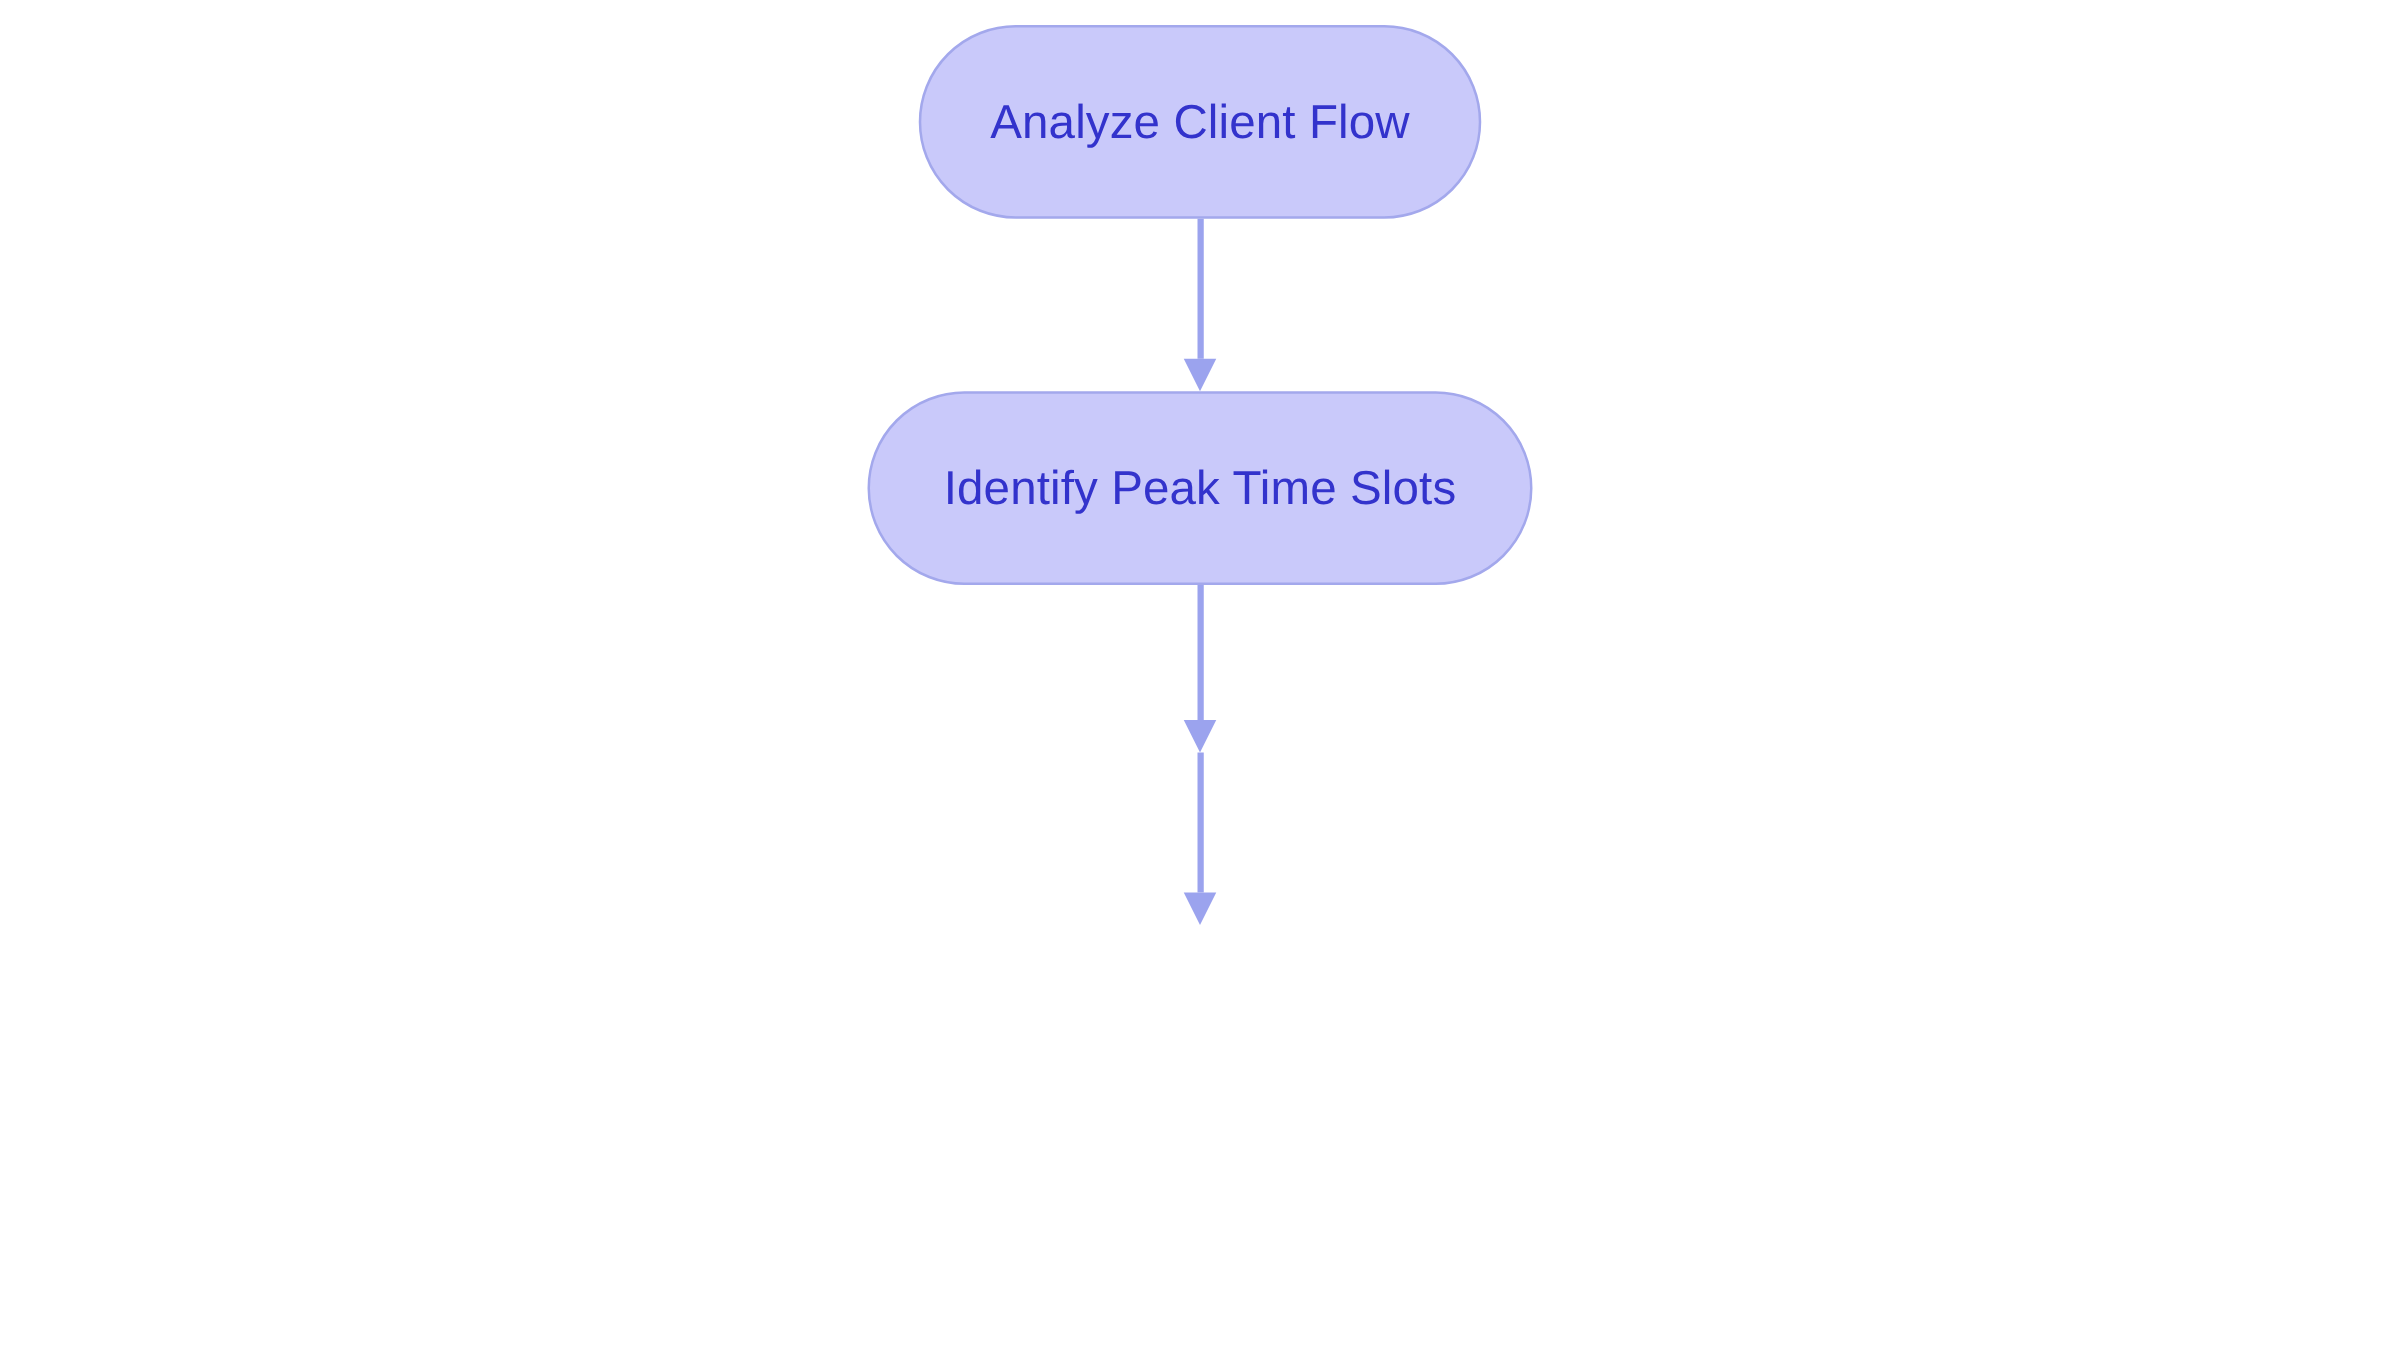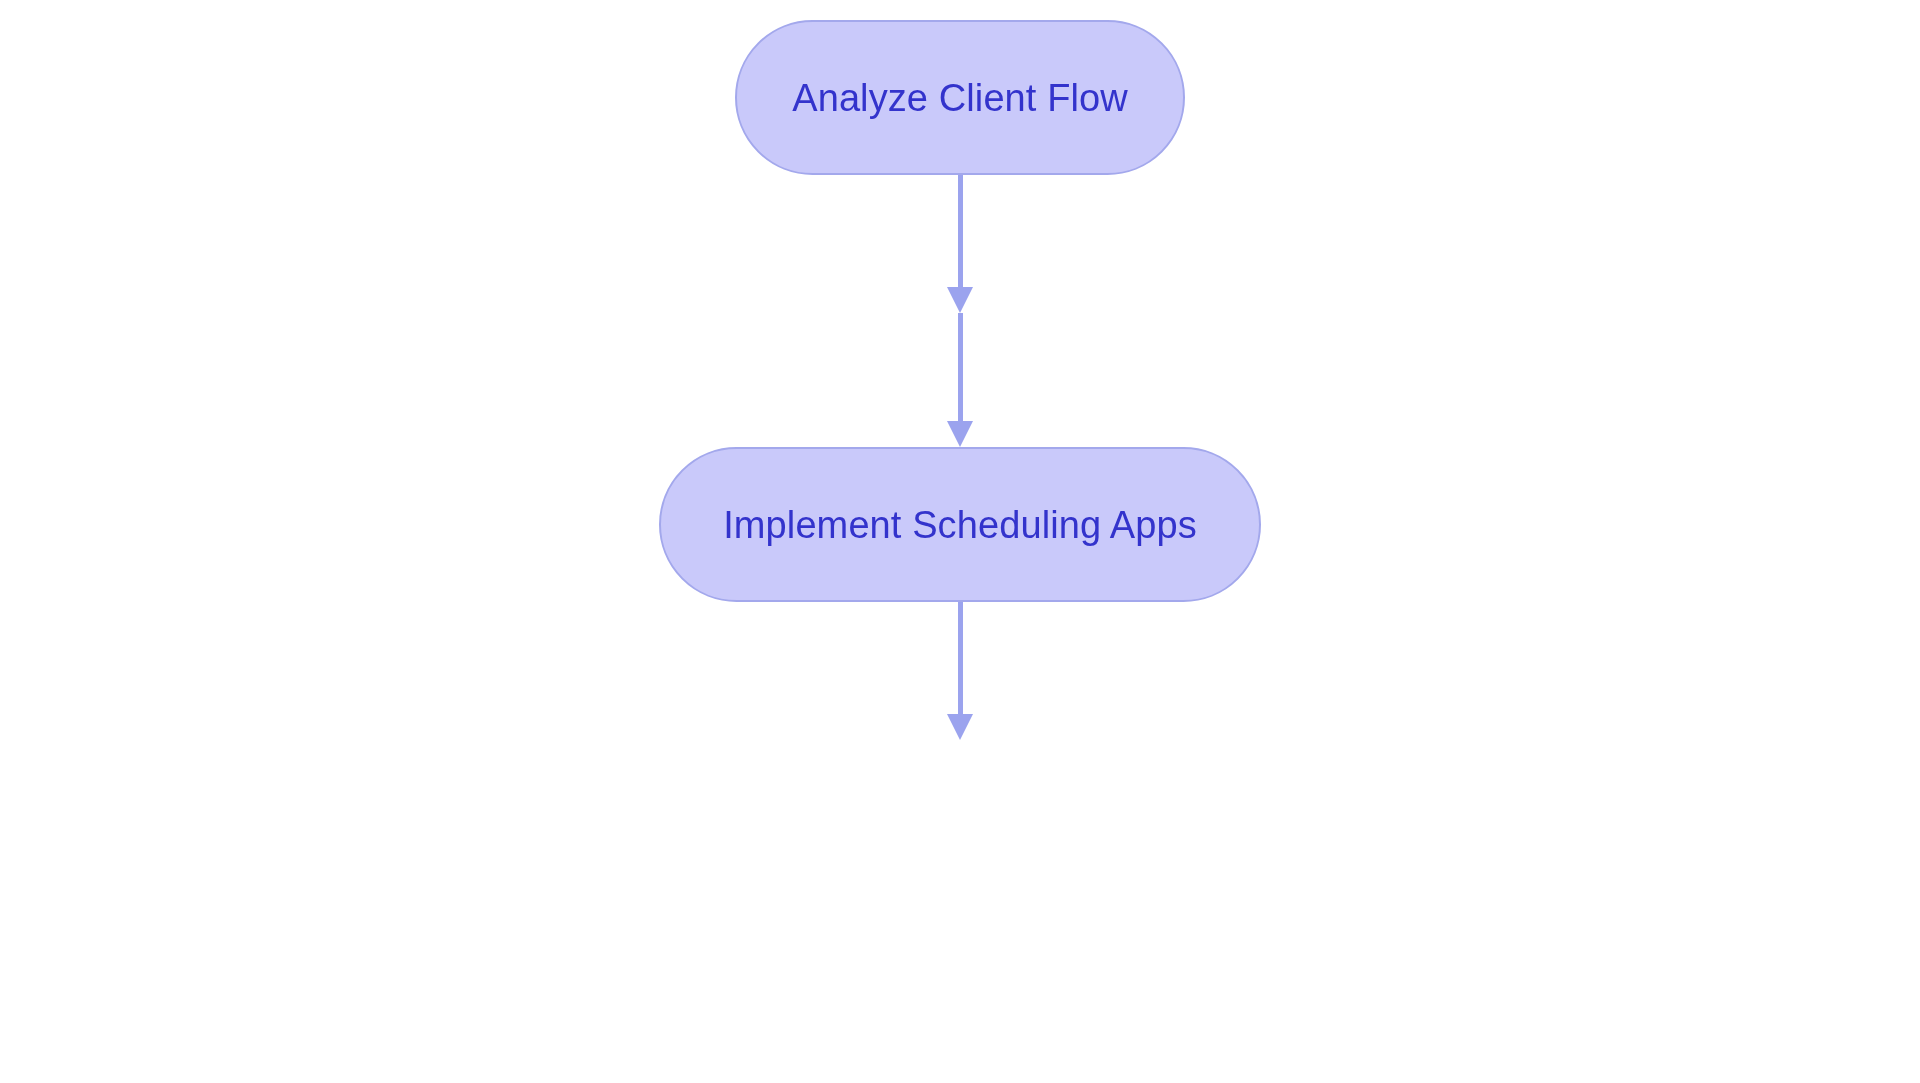--- a/index.html
+++ b/index.html
@@ -97,29 +97,29 @@
 
     <div class="flow-node node-w1">
       <span class="flow-node-label">Analyze Client Flow</span>
     </div>
 
     <div class="flow-connector connector-gap-1">
       <div class="connector-stem"></div>
       <div class="connector-head"></div>
     </div>
 
+    <div class="flow-node node-w2">
+      <span class="flow-node-label">Identify Peak Time Slots</span>
+    </div>
 
     <div class="flow-connector connector-gap-2">
       <div class="connector-stem"></div>
       <div class="connector-head"></div>
     </div>
 
-    <div class="flow-node node-w3">
-      <span class="flow-node-label">Implement Scheduling Apps</span>
-    </div>
 
     <div class="flow-connector connector-gap-3">
       <div class="connector-stem"></div>
       <div class="connector-head"></div>
     </div>
 
 
   </div>
 </div>
 

